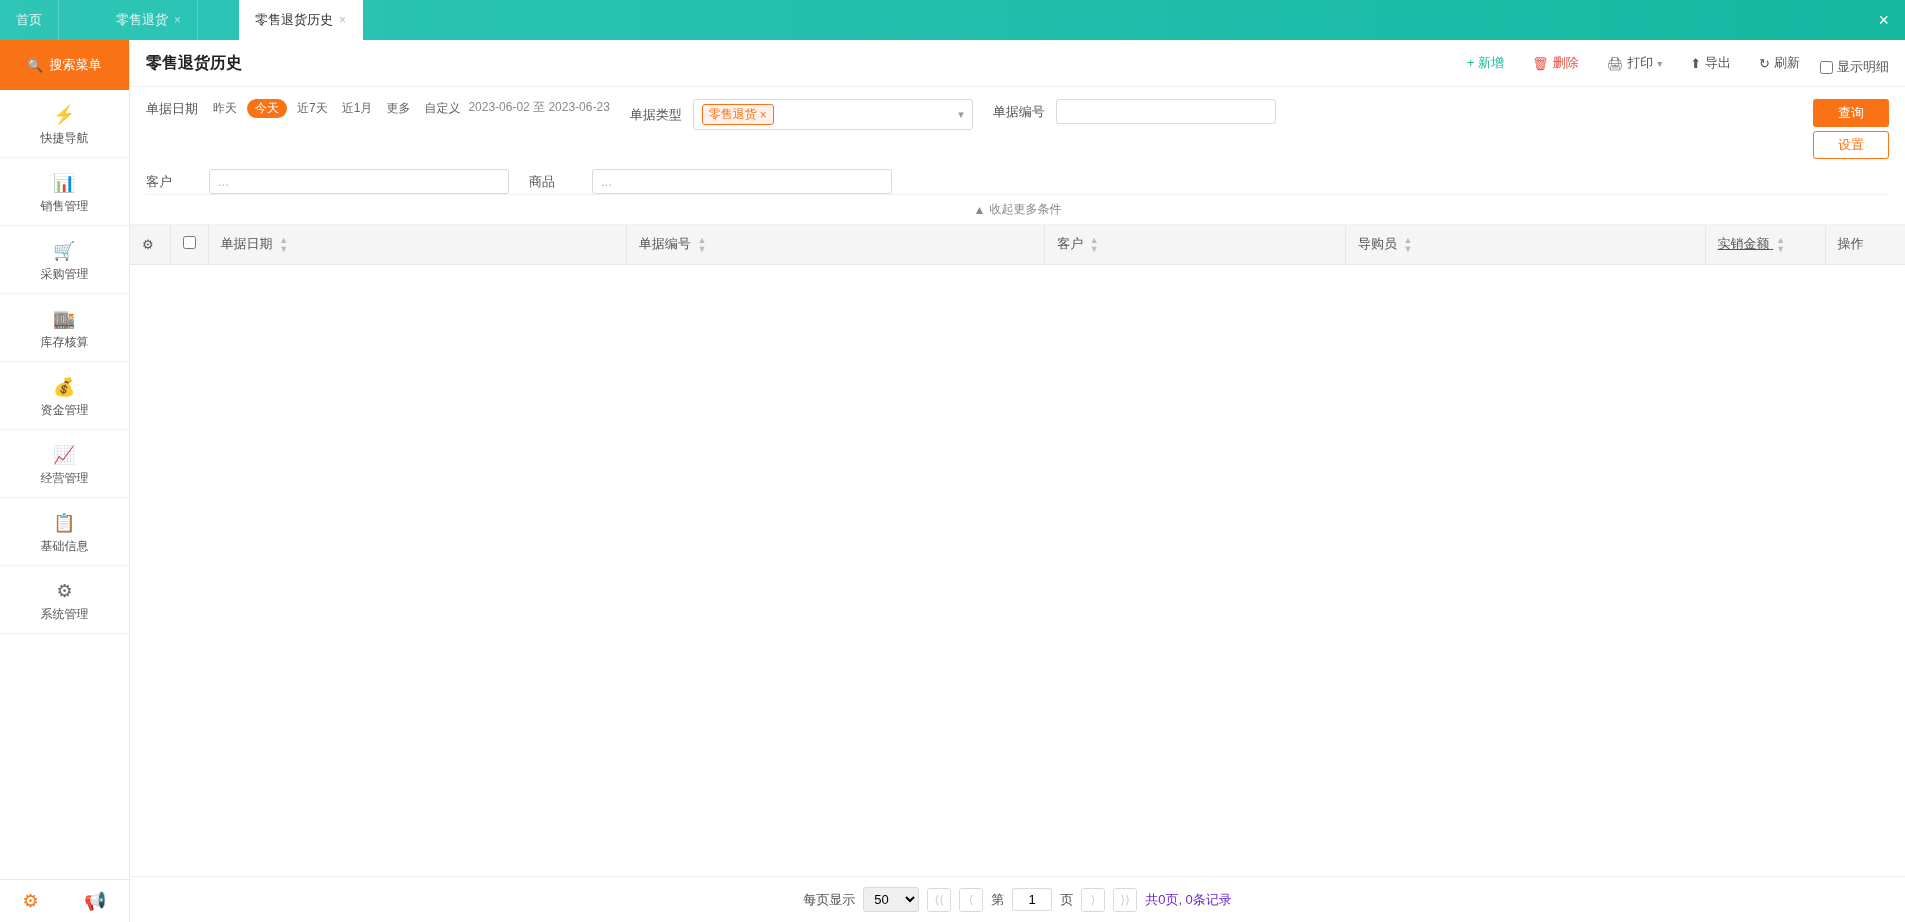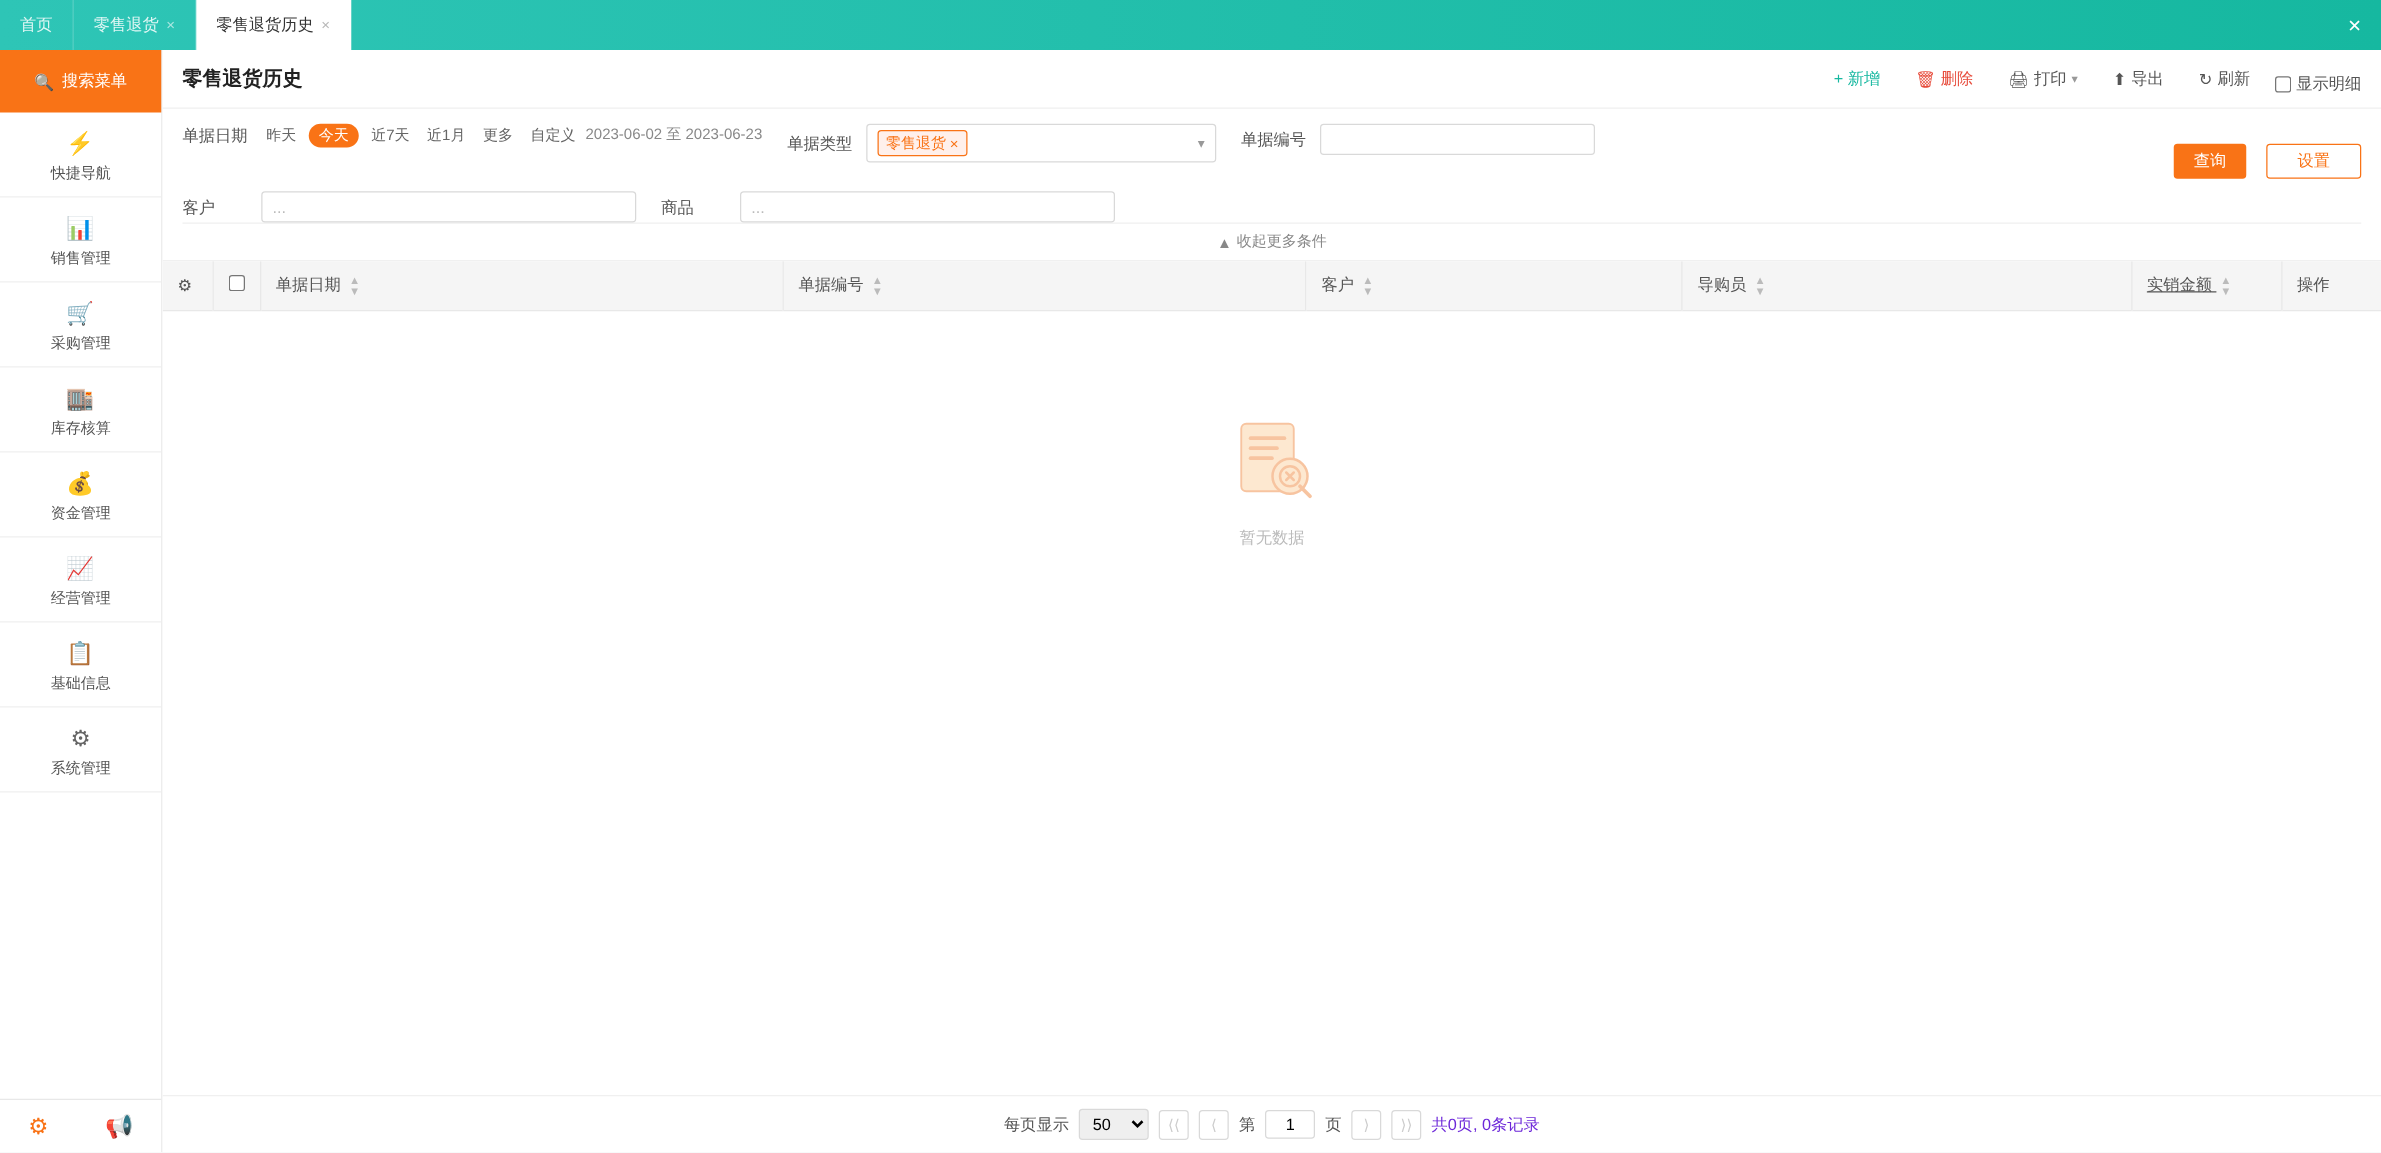--- a/index.html
+++ b/index.html
@@ -12,20 +12,21 @@
       display: flex;
       align-items: center;
       padding: 0 0 0 0;
       flex-shrink: 0;
     }
     .top-bar .tabs-area {
       display: flex;
       align-items: center;
       flex: 1;
       height: 100%;
+      gap: 41px;
     }
     .top-bar .tab {
       height: 100%;
       display: flex;
       align-items: center;
       padding: 0 16px;
       color: rgba(255,255,255,0.85);
       font-size: 13px;
       cursor: pointer;
       white-space: nowrap;
@@ -505,21 +506,21 @@
             </span>
             <span class="arrow">▾</span>
           </div>
         </div>
 
         <div class="filter-item">
           <span class="filter-label">单据编号</span>
           <input class="filter-input" type="text" style="min-width: 220px;" placeholder="">
         </div>
 
-        <div style="margin-left:auto;display:flex;flex-direction:row;gap:16px;align-self:flex-start;margin-top:16px;">
+        <div style="margin-left:auto;display:flex;flex-direction:column;gap:4px;align-self:flex-start;">
           <button class="btn-query">查询</button>
           <button class="btn-setting">设置</button>
         </div>
       </div>
 
       <div class="filter-row" style="margin-bottom:0;">
 
         <div class="filter-item">
           <span class="filter-label">客户</span>
           <div class="filter-select" style="min-width:300px;">
@@ -571,34 +572,20 @@
               <span>实销金额</span>
               <span class="sort-icons">▲<br>▼</span>
             </th>
             <th class="th-action">操作</th>
           </tr>
         </thead>
         <tbody>
         </tbody>
       </table>
 
-      <div class="empty-state">
-        <svg class="empty-icon" viewBox="0 0 80 80" fill="none" xmlns="http://www.w3.org/2000/svg">
-          <rect x="15" y="10" width="42" height="54" rx="4" fill="#fde8d0" stroke="#f7c4a0" stroke-width="1.5"></rect>
-          <rect x="21" y="20" width="30" height="3" rx="1.5" fill="#f7c4a0"></rect>
-          <rect x="21" y="28" width="24" height="3" rx="1.5" fill="#f7c4a0"></rect>
-          <rect x="21" y="36" width="20" height="3" rx="1.5" fill="#f7c4a0"></rect>
-          <circle cx="54" cy="52" r="14" fill="#fde8d0" stroke="#f7c4a0" stroke-width="2"></circle>
-          <circle cx="54" cy="52" r="8" fill="none" stroke="#f7c4a0" stroke-width="2"></circle>
-          <line x1="62" y1="60" x2="70" y2="68" stroke="#f7c4a0" stroke-width="3" stroke-linecap="round"></line>
-          <line x1="51" y1="49" x2="57" y2="55" stroke="#f7c4a0" stroke-width="2" stroke-linecap="round"></line>
-          <line x1="57" y1="49" x2="51" y2="55" stroke="#f7c4a0" stroke-width="2" stroke-linecap="round"></line>
-        </svg>
-        <span>暂无数据</span>
-      </div>
     </div>
 
     <div class="pagination">
       <span>每页显示</span>
       <select class="page-size-select">
         <option value="10">10</option>
         <option value="20">20</option>
         <option value="50" selected="">50</option>
         <option value="100">100</option>
       </select>

